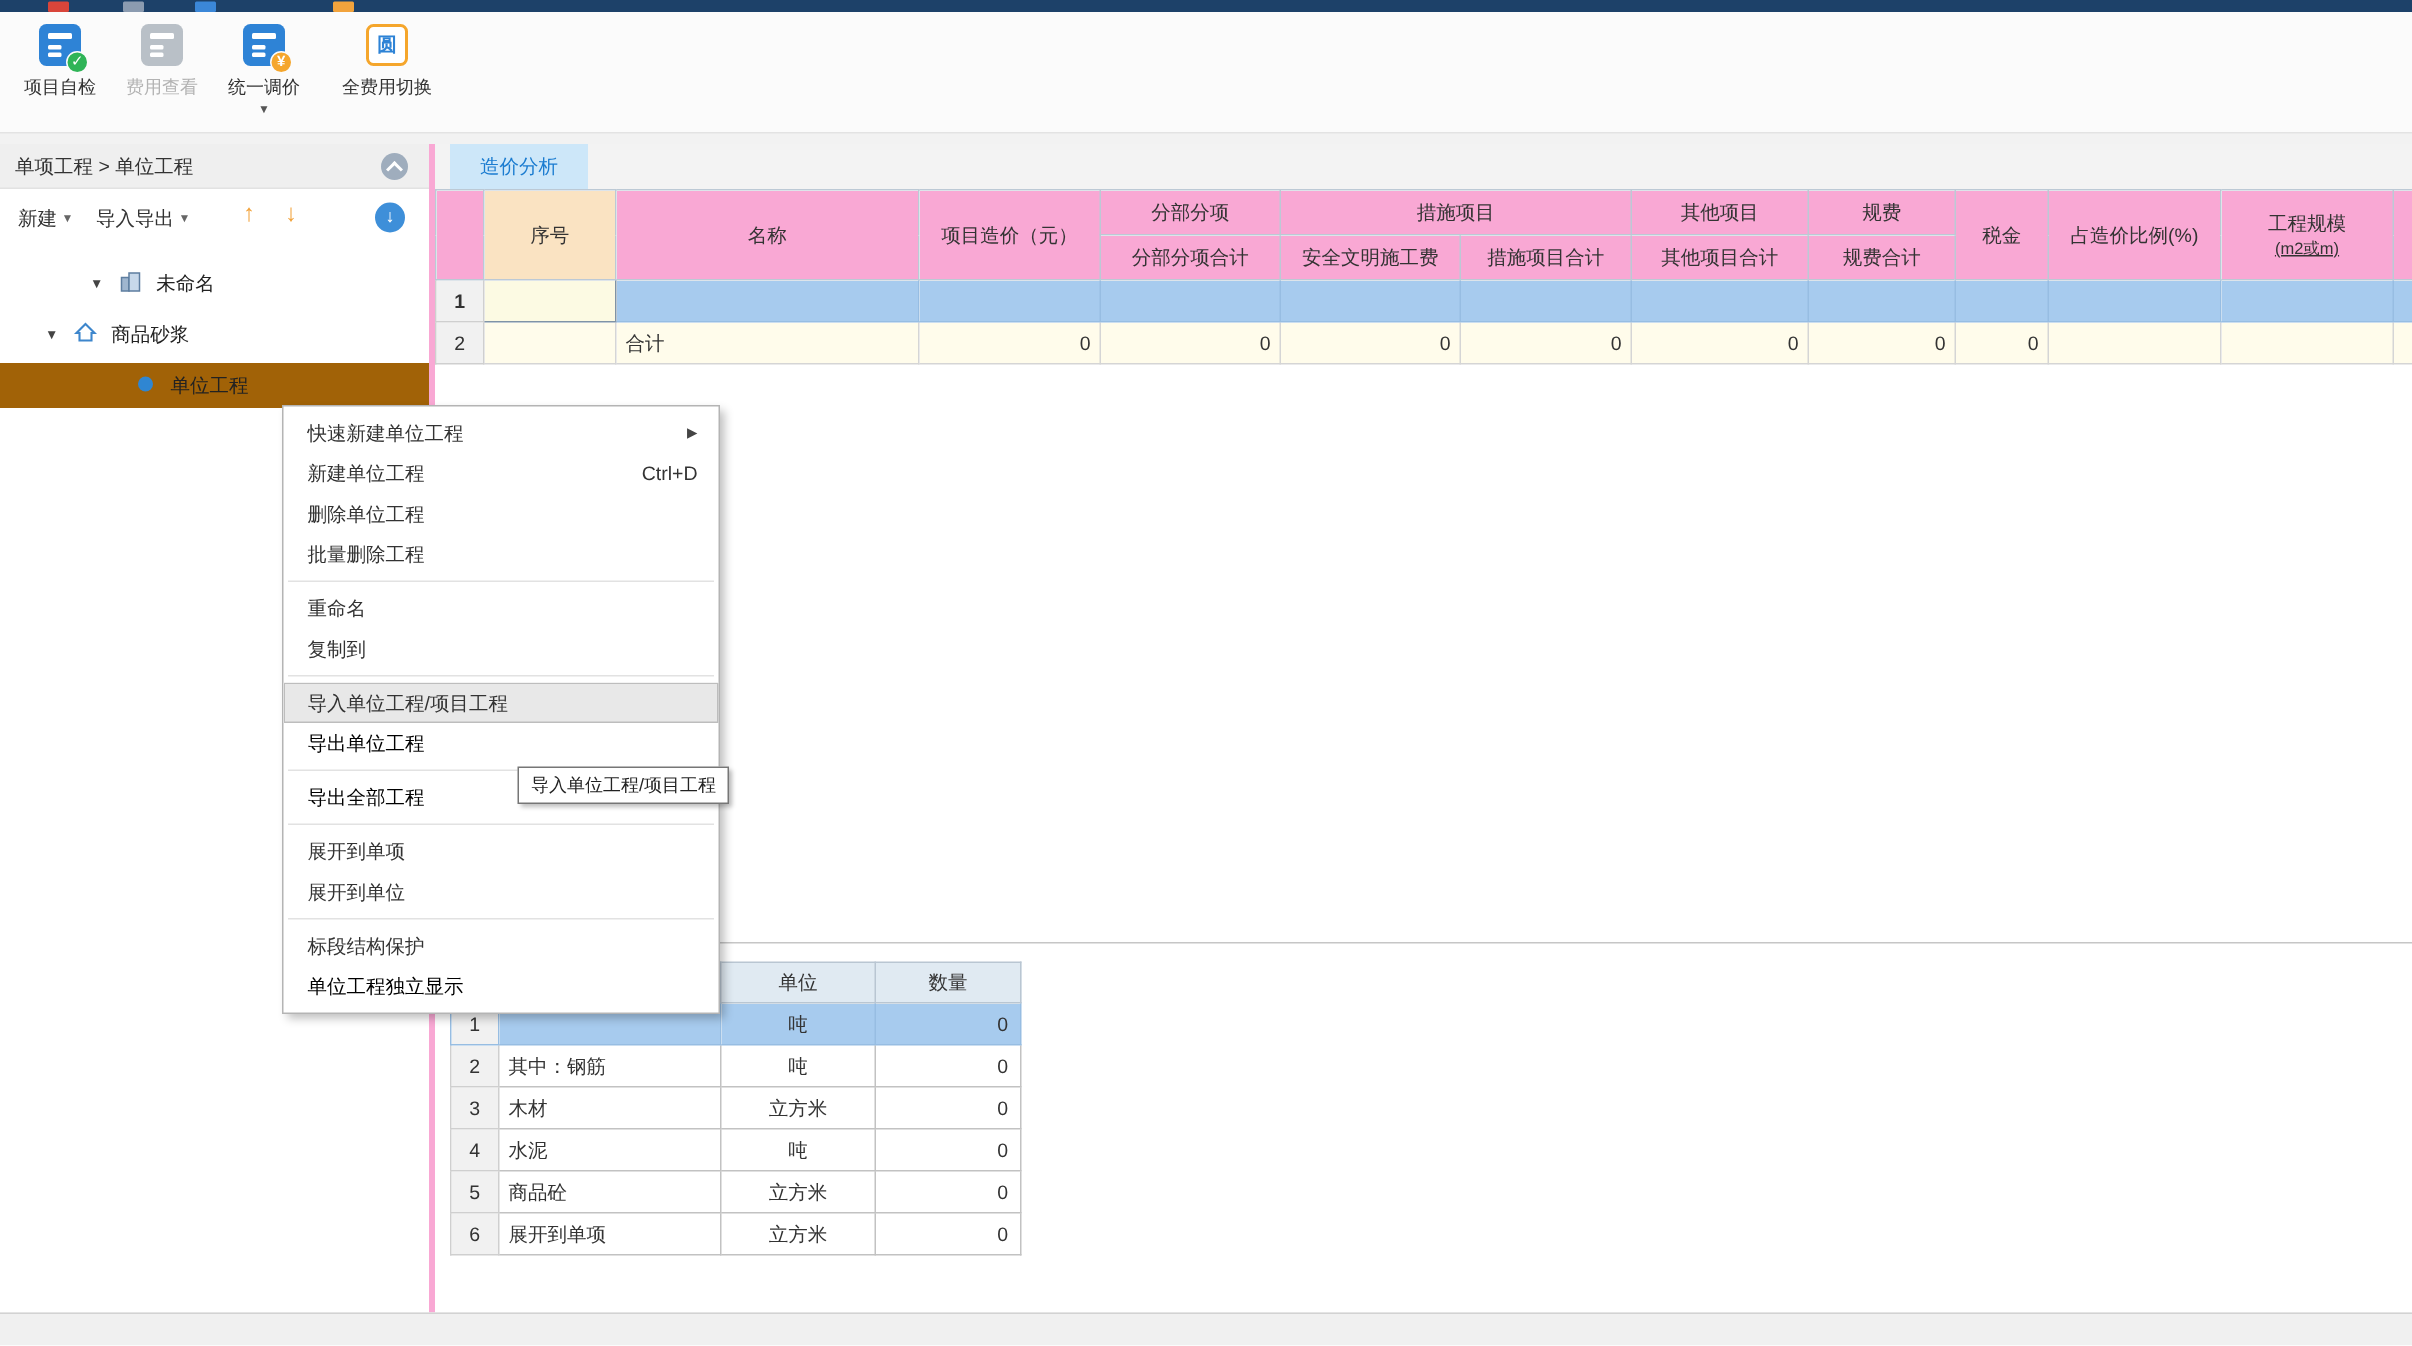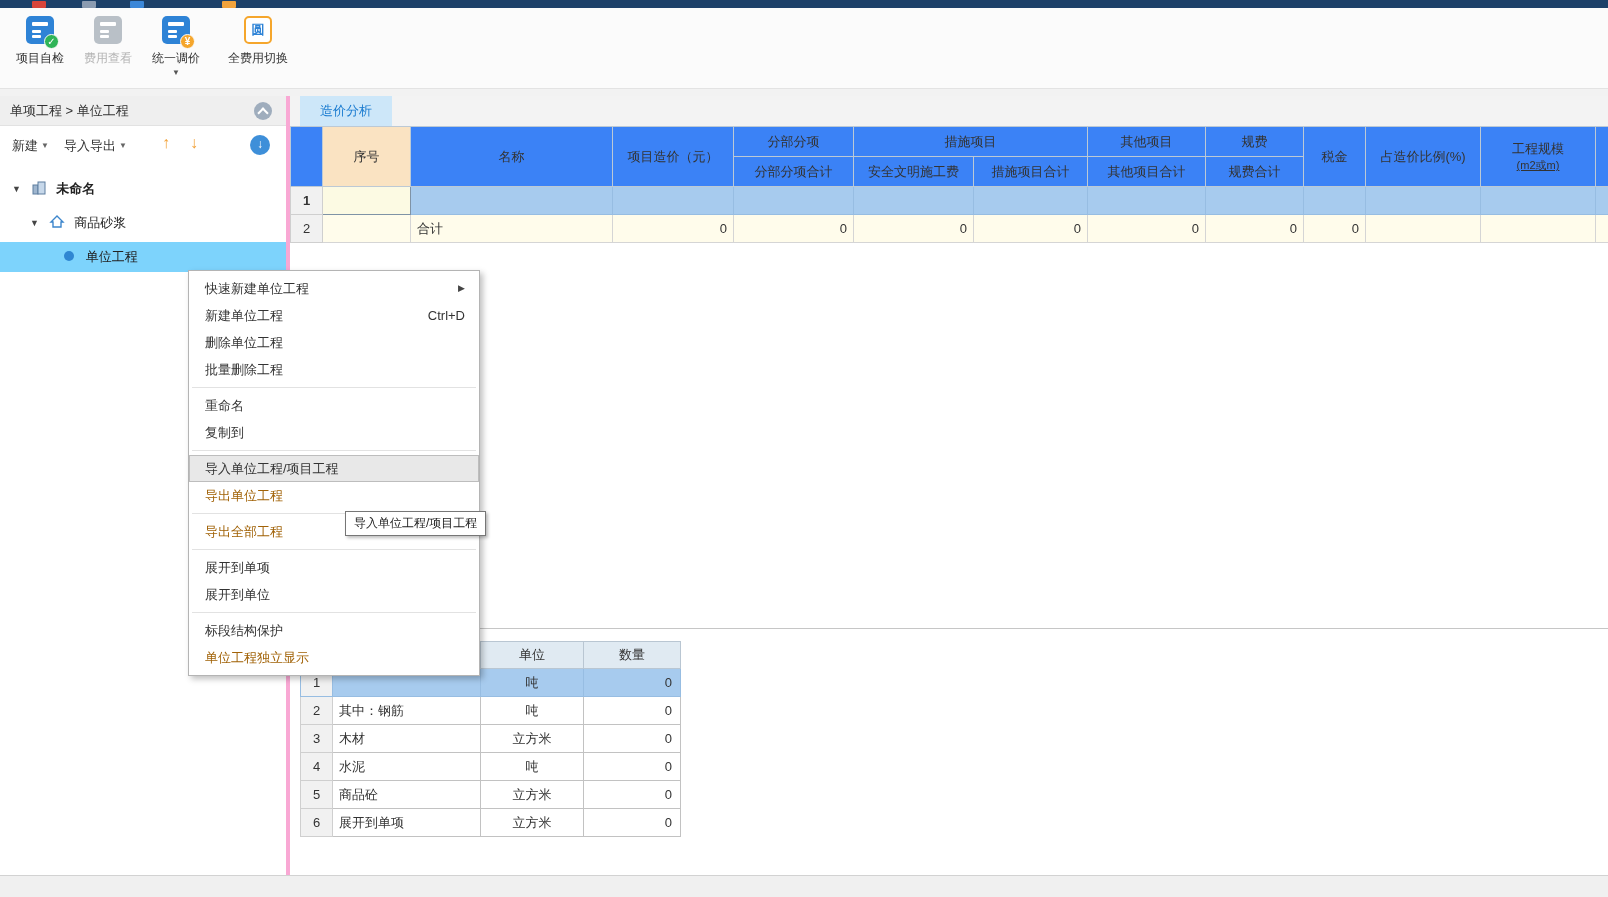--- a/index.html
+++ b/index.html
@@ -41,33 +41,33 @@
   .panel-toolbar { position:absolute; left:0; top:30px; width:100%; height:42px; background:#fff; }
   .pt-btn { position:absolute; top:11px; font-size:13px; color:#333; white-space:nowrap; }
   .pt-caret { font-size:8px; color:#666; margin-left:3px; vertical-align:2px; }
   .arrow-btn { position:absolute; top:8px; font-size:16px; font-weight:bold; color:#f2a33c; }
   .circle-btn { position:absolute; right:16px; top:9px; width:20px; height:20px; border-radius:50%;
                 background:#3e8fd9; color:#fff; text-align:center; line-height:19px; font-size:12px; }
   .tree { position:absolute; left:0; top:74px; width:100%; }
   .tree-row { position:relative; height:30px; line-height:30px; font-size:13px; color:#222; margin-top:4px; white-space:nowrap; }
   .tree-row .caret { font-size:9px; color:#444; margin-right:6px; vertical-align:1px; }
   .tree-row svg { vertical-align:-3px; margin-right:6px; }
-  .tree-row.root { padding-left:12px; font-weight:bold; }
+  .tree-row.root { padding-left:12px; font-weight:normal;margin-left:48px; }
   .tree-row.lvl1 { padding-left:30px; }
-  .tree-row.selected { background:#7dd3fc; padding-left:64px; }
+  .tree-row.selected { background:#a16207; padding-left:92px; }
   .dot { display:inline-block; width:10px; height:10px; border-radius:50%; background:#2f86d2; margin-right:8px; }
 
   
   .tab-strip { position:absolute; left:290px; top:96px; width:1318px; height:30px; background:#f3f3f3; }
   .tab { position:absolute; left:10px; top:0; width:92px; height:30px; background:#cde7f9;
          color:#1b7cd0; text-align:center; line-height:30px; font-size:13px; }
 
   table { border-collapse:collapse; table-layout:fixed; }
   .grid { position:absolute; left:290px; top:126px; width:1318px; }
-  .grid th { background:#3b82f6; border:1px solid #bcc9d5; font-weight:normal; font-size:13px;
+  .grid th { background:#f9a8d4; border:1px solid #bcc9d5; font-weight:normal; font-size:13px;
              color:#333; height:30px; text-align:center; overflow:hidden; }
   .grid th.xuhao { background:#fae3c2; }
   .grid th .small { font-size:11px;text-decoration:underline; }
   .grid td { border:1px solid #d5d5d5; height:28px; font-size:13px; background:#fff; overflow:hidden; }
   .grid td.rownum, .btable td.rownum { background:#f1f1f1; text-align:center; color:#333; border-color:#cfcfcf; }
   .grid tr.row-selected td.rownum { font-weight:bold; }
   .grid td.sel { background:#a7cbee; border-color:#97bde2; }
   .grid td.edit-cell { background:#fcfae3; border:1px solid #7f93a6; }
   .grid tr.row-total td { background:#fffceb; }
   .grid tr.row-total td.rownum { background:#f1f1f1; }
@@ -83,21 +83,21 @@
   .btable td.unit { text-align:center; }
   .btable td.qty { text-align:right; padding-right:8px; }
   .btable tr.selected td { background:#a7cbee; border-color:#97bde2; }
   .btable tr.selected td.rownum { background:#f1f1f1; }
 
   
   .context-menu { position:absolute; left:188px; top:270px; width:292px; background:#fff;
                   border:1px solid #b4b4b4; box-shadow:3px 3px 6px rgba(0,0,0,0.25); padding:4px 0; z-index:50; }
   .menu-item { height:27px; line-height:27px; padding:0 14px 0 16px; font-size:13px; color:#333;
                display:flex; align-items:center; white-space:nowrap; }
-  .menu-item.disabled { color:#a16207; }
+  .menu-item.disabled { color:#000000; }
   .menu-item.highlight { background:#e8e8e8; box-shadow:inset 0 0 0 1px #bdbdbd; }
   .mi-label { flex:0 0 auto; }
   .mi-shortcut { margin-left:auto; }
   .mi-arrow { margin-left:auto; font-size:9px; color:#444; }
   .menu-sep { height:1px; background:#e2e2e2; margin:4px 3px; }
 
   .tooltip { position:absolute; left:345px; top:511px; background:#fff; border:1px solid #767676;
              padding:3px 8px; font-size:12px; color:#222; z-index:60; box-shadow:2px 2px 3px rgba(0,0,0,0.25); white-space:nowrap; }
 
   .statusbar { position:absolute; left:0; top:875px; width:1608px; height:22px; background:#f0f0f0; border-top:1px solid #d2d2d2; }

